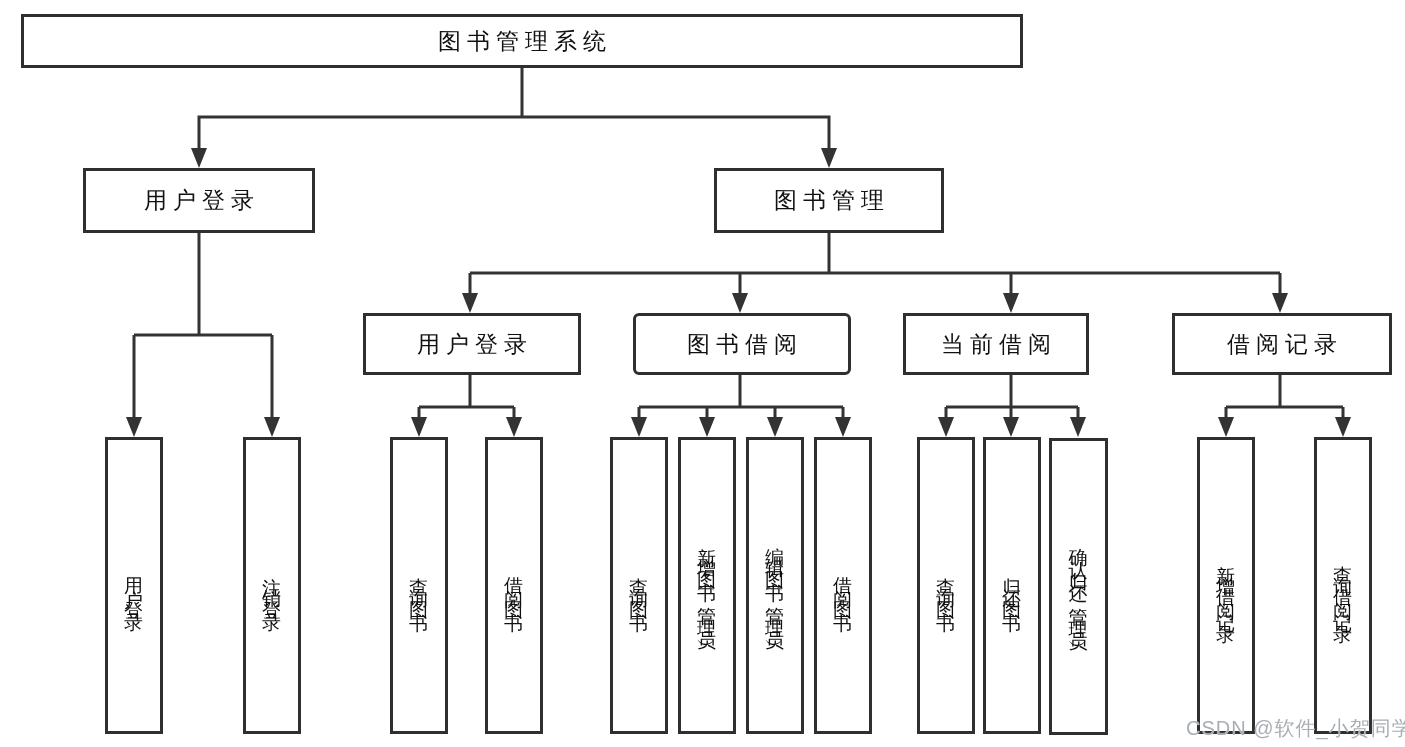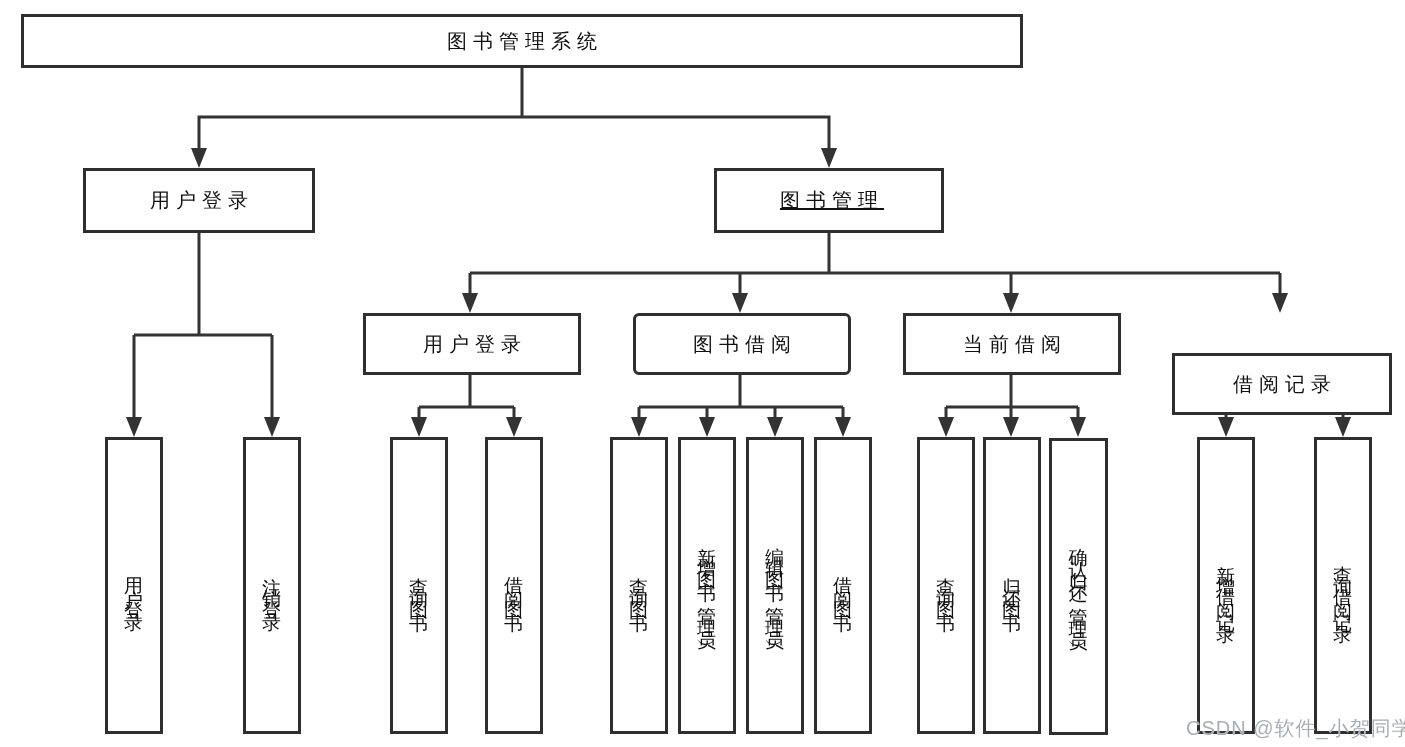--- a/index.html
+++ b/index.html
@@ -4,21 +4,21 @@
 <style>
   html,body{margin:0;padding:0;background:#fff;}
   .stage{
     position:relative;width:1405px;height:747px;background:#ffffff;overflow:hidden;
     font-family:"Liberation Sans","DejaVu Sans",sans-serif;color:#111;
   }
   .connectors{position:absolute;left:0;top:0;z-index:0;}
   .box{
     position:absolute;box-sizing:border-box;background:#fff;border:3px solid #2f2f2f;
     display:flex;align-items:center;justify-content:center;z-index:1;
-    font-size:20px;letter-spacing:6px;text-indent:6px;white-space:nowrap;
+    font-size:23px;letter-spacing:6px;text-indent:6px;white-space:nowrap;
   }
   .vbox{
     writing-mode:vertical-rl;text-orientation:mixed;
     letter-spacing:12px;text-indent:0;font-size:19px;line-height:1;white-space:normal;
   }
   .watermark{
     position:absolute;z-index:2;font-size:20px;letter-spacing:1px;
     color:#a9aeb5;text-shadow:0 0 1px #ffffff;white-space:nowrap;
   }
 </style>
@@ -63,26 +63,26 @@
       <path d="M1003 417 L1019 417 L1011 437 Z"></path>
       <path d="M1070 417 L1086 417 L1078 437 Z"></path>
       <path d="M1218 417 L1234 417 L1226 437 Z"></path>
       <path d="M1335 417 L1351 417 L1343 437 Z"></path>
     </g>
   </svg>
 
   <div class="box" style="left:21px;top:14px;width:1002px;height:54px;">图书管理系统</div>
 
   <div class="box" style="left:83px;top:168px;width:232px;height:65px;">用户登录</div>
-  <div class="box" style="left:714px;top:168px;width:230px;height:65px;text-decoration:underline;">图书管理</div>
+  <div class="box" style="left:714px;top:168px;width:230px;height:65px;">图书管理</div>
 
   <div class="box" style="left:363px;top:313px;width:218px;height:62px;">用户登录</div>
   <div class="box" style="left:633px;top:313px;width:218px;height:62px;border-radius:6px;">图书借阅</div>
-  <div class="box" style="left:903px;top:313px;width:218px;height:62px;">当前借阅</div>
-  <div class="box" style="left:1172px;top:313px;width:220px;height:62px;margin-top:40px;">借阅记录</div>
+  <div class="box" style="left:903px;top:313px;width:186px;height:62px;">当前借阅</div>
+  <div class="box" style="left:1172px;top:313px;width:220px;height:62px;">借阅记录</div>
 
   <div class="box vbox" style="left:105px;top:437px;width:58px;height:297px;">用户登录</div>
   <div class="box vbox" style="left:243px;top:437px;width:58px;height:297px;">注销登录</div>
 
   <div class="box vbox" style="left:390px;top:437px;width:58px;height:297px;">查询图书</div>
   <div class="box vbox" style="left:485px;top:437px;width:58px;height:297px;">借阅图书</div>
 
   <div class="box vbox" style="left:610px;top:437px;width:58px;height:297px;">查询图书</div>
   <div class="box vbox" style="left:678px;top:437px;width:58px;height:297px;">新增图书（管理员）</div>
   <div class="box vbox" style="left:746px;top:437px;width:58px;height:297px;">编辑图书（管理员）</div>

